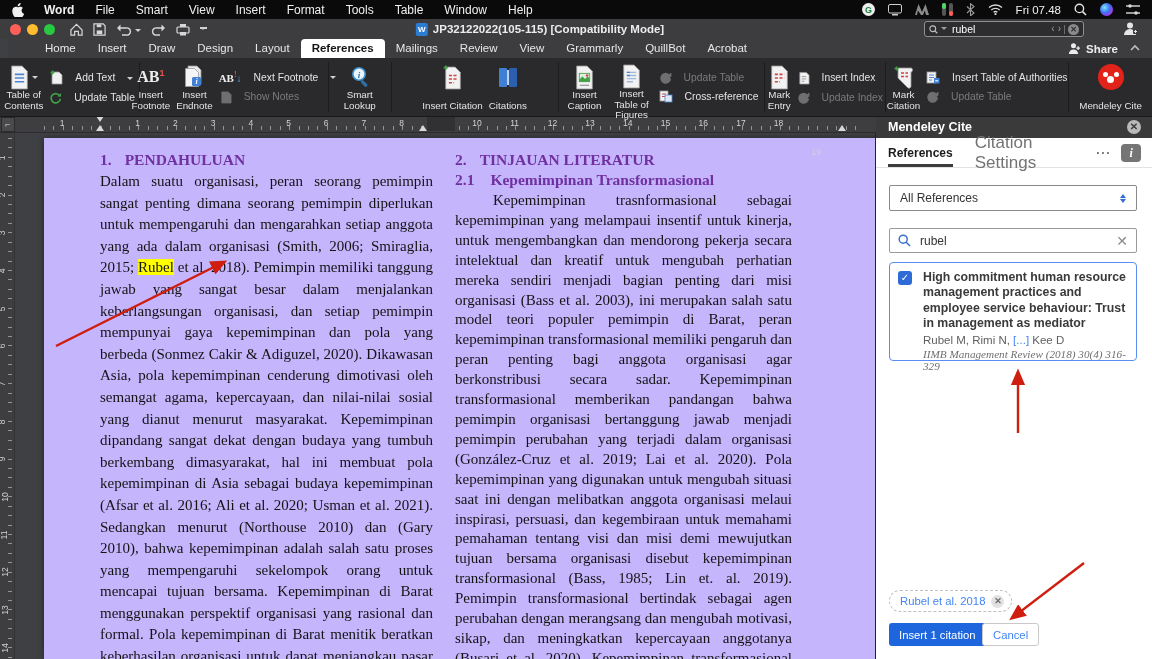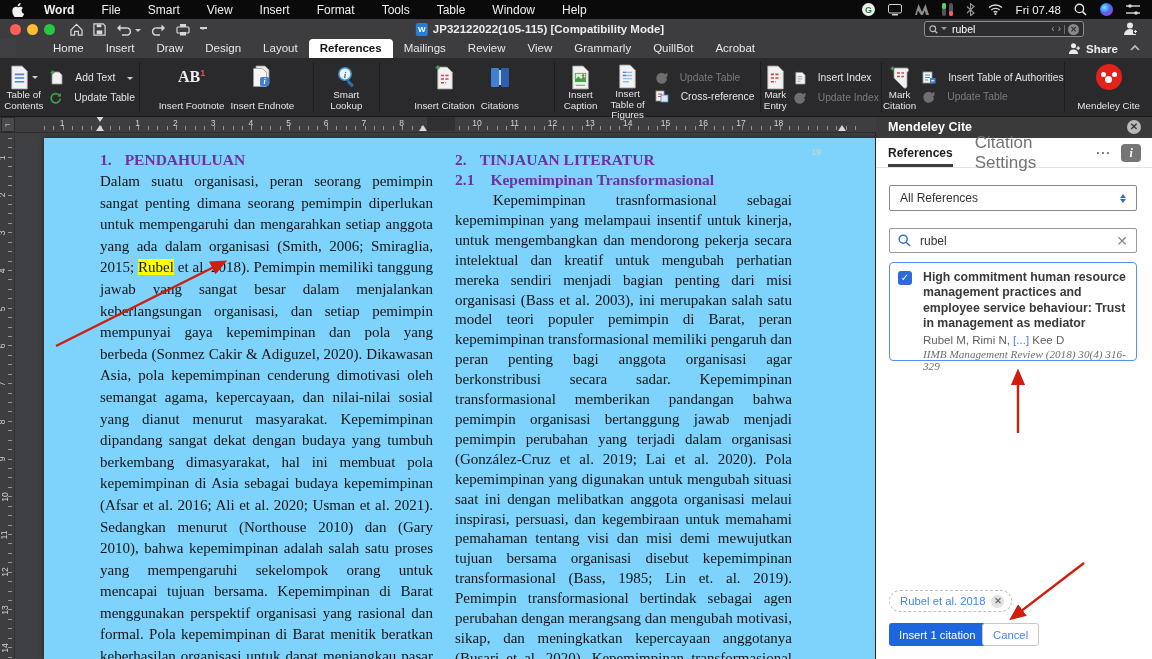--- a/index.html
+++ b/index.html
@@ -1,21 +1,21 @@
 <!DOCTYPE html>
 <html><head>
 <meta charset="utf-8">
 <style>
   html,body{margin:0;padding:0;background:#222;}
   #app{position:relative;width:1152px;height:659px;overflow:hidden;background:#3f4043;
        font-family:"Liberation Sans",sans-serif;-webkit-font-smoothing:antialiased;}
   
   #menubar{position:absolute;left:0;top:0;right:0;height:19px;background:#0a0a0b;display:flex;
            align-items:center;color:#f0f0f0;font-size:12px;padding:0 12px;z-index:30;}
-  #menu-left{display:flex;align-items:center;gap:6px;}
+  #menu-left{display:flex;align-items:center;}
   .mi{margin-right:21px;cursor:default;}
   .mi.b{font-weight:700;}
   #apple{width:12px;height:14px;margin-right:20px;}
   #menu-right{margin-left:auto;display:flex;align-items:center;gap:13px;}
   .mric{display:inline-flex;align-items:center;}
   #clock{font-size:11.5px;}
   .siri{width:13px;height:13px;border-radius:50%;
         background:radial-gradient(circle at 35% 35%,#7de4ff,#3a6ff0 45%,#a93af0 72%,#e84f8a);}
   
   #titlebar{position:absolute;left:0;top:19px;right:0;height:20px;background:#3d3d40;z-index:29;}
@@ -28,21 +28,21 @@
   .wdoc{width:12px;height:13px;background:#2b7cd3;border-radius:2px;display:inline-flex;align-items:center;
         justify-content:center;color:#fff;font-size:8px;font-weight:700;}
   #tb-search{position:absolute;right:68px;top:2px;width:150px;height:14px;background:#2d2d30;border:1px solid #8e8e90;
              border-radius:3px;display:flex;align-items:center;padding:0 4px;gap:3px;}
   #tb-search input{flex:1;min-width:0;background:transparent;border:none;outline:none;color:#fff;font-size:10.5px;
              font-family:"Liberation Sans",sans-serif;}
   .navchev{color:#9c9c9c;font-size:10px;line-height:10px;}
   .xcirc{width:11px;height:11px;border-radius:50%;background:#8a8a8c;color:#2c2c2c;font-size:8px;line-height:11px;
          text-align:center;font-weight:700;}
   
-  #tabsrow{position:absolute;left:16px;top:39px;right:0;height:19px;background:#3d3d40;display:flex;align-items:flex-end;
+  #tabsrow{position:absolute;left:8px;top:39px;right:0;height:19px;background:#3d3d40;display:flex;align-items:flex-end;
            padding-left:26px;z-index:28;text-align:center;}
   .tab{height:19px;line-height:19px;padding:0 11px;font-size:11.5px;color:#e7e7e7;cursor:default;}
   .tab.active{background:#fff;color:#141414;font-weight:700;border-radius:4px 4px 0 0;}
   #share{position:absolute;right:34px;top:0;height:19px;display:flex;align-items:center;gap:5px;color:#ececec;
          font-size:11.5px;font-weight:600;}
   #collapse{position:absolute;right:12px;top:5px;color:#bdbdbd;}
   
   #ribbon{position:absolute;left:0;top:58px;right:0;height:58px;background:#2a2a2c;border-bottom:1px solid #19191a;
           display:flex;align-items:stretch;z-index:27;}
   .rg{display:flex;align-items:stretch;justify-content:center;padding:2px 3px;}
@@ -78,21 +78,21 @@
   #colgap{position:absolute;left:427px;width:28px;top:0;height:15px;background:#313134;}
   .mkd{position:absolute;top:0;width:0;height:0;border-left:4.5px solid transparent;border-right:4.5px solid transparent;
        border-top:6px solid #d8d8d8;}
   .mku{position:absolute;bottom:1px;width:0;height:0;border-left:4.5px solid transparent;border-right:4.5px solid transparent;
        border-bottom:6px solid #d8d8d8;}
   #vruler{position:absolute;left:0;top:132px;width:14px;bottom:0;background:#3e3e41;border-right:1px solid #333336;z-index:25;}
   #vruler:after{content:"";position:absolute;right:2px;top:6px;bottom:0;width:4px;
           background:repeating-linear-gradient(to bottom,#93939a 0 1px,transparent 1px 9.43px);}
   .vn{position:absolute;left:0px;font-size:8.5px;color:#d2d2d2;transform:rotate(-90deg);}
   
-  #page{position:absolute;left:44px;top:138px;width:836px;height:521px;background:#7dd3fc;overflow:hidden;z-index:10;
+  #page{position:absolute;left:44px;top:138px;width:836px;height:521px;background:#c4b5fd;overflow:hidden;z-index:10;
         box-shadow:0 0 6px rgba(0,0,0,.45);}
   .dochead{font-family:"Liberation Serif",serif;font-weight:700;color:#7030a0;font-size:15.5px;line-height:20px;}
   .dochead .num{margin-right:13px;} .dochead .num2{margin-right:16px;}
   #col1{position:absolute;left:56px;top:12px;width:333px;}
   #col2{position:absolute;left:411px;top:12px;width:337px;}
   .dp{font-family:"Liberation Serif",serif;font-size:15px;color:#141414;text-align:justify;margin:1px 0 0;}
   #col1 .dp{line-height:21.6px;}
   #col2 .dp{line-height:19.9px;text-indent:38px;}
   mark{background:#ffff00;color:#141414;padding:0;}
   
@@ -354,20 +354,33 @@
         <span class="ric">
             <svg class="ic" width="22" height="25" viewBox="0 0 22 25">
               <path d="M5 1h9l4 4v14H5z" fill="#e9e9e9" stroke="#9a9a9a" stroke-width="0.8"></path>
               <path d="M2.5 3.5h9l4 4v14h-13z" fill="#f5f5f5" stroke="#9a9a9a" stroke-width="0.8"></path>
               <rect x="9" y="12" width="9" height="9" rx="1.5" fill="#3f7fd4"></rect>
               <text x="13.5" y="19" font-size="8" font-weight="bold" fill="#fff" text-anchor="middle" font-family="Liberation Serif" font-style="italic">i</text>
             </svg>
           </span>
         <span class="rlab">Insert Endnote</span>
       </div>
+      <div class="rcol">
+        <div class="rsmall">
+          <span class="absm">AB<sup>!</sup><span class="dn">↓</span></span>
+          <span>Next Footnote</span>
+            <span class="caret"></span>
+        </div>
+        <div class="rsmall dis">
+          <svg class="ic" width="13" height="14" viewBox="0 0 14 15">
+              <path d="M3 2h7l3 3v9H3z" fill="#8a8a8a" stroke="#6f6f6f" stroke-width="0.8"></path>
+            </svg>
+          <span>Show Notes</span>
+        </div>
+      </div>
     </div>
     <div class="rsep"></div>
     <div class="rg" style="width:64px;">
       <div class="rbig">
         <span class="ric">
             <svg class="ic" width="24" height="25" viewBox="0 0 24 25">
               <circle cx="11" cy="9" r="7" fill="#3f8fce"></circle>
               <circle cx="11" cy="9" r="5.4" fill="#eaf4fb"></circle>
               <text x="11" y="13" font-size="9" font-weight="bold" font-style="italic" fill="#2f6fa8" text-anchor="middle" font-family="Liberation Serif">i</text>
               <rect x="14.5" y="14.5" width="8" height="3.4" rx="1.7" transform="rotate(45 14.5 14.5)" fill="#2f6fa8"></rect>

